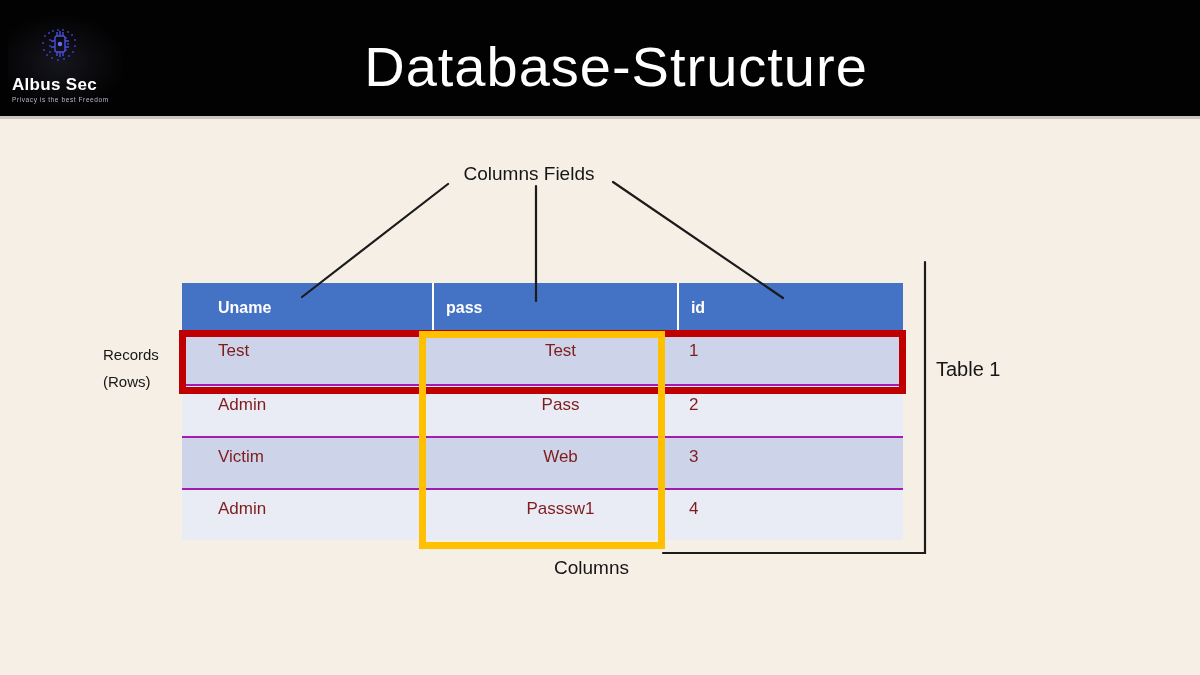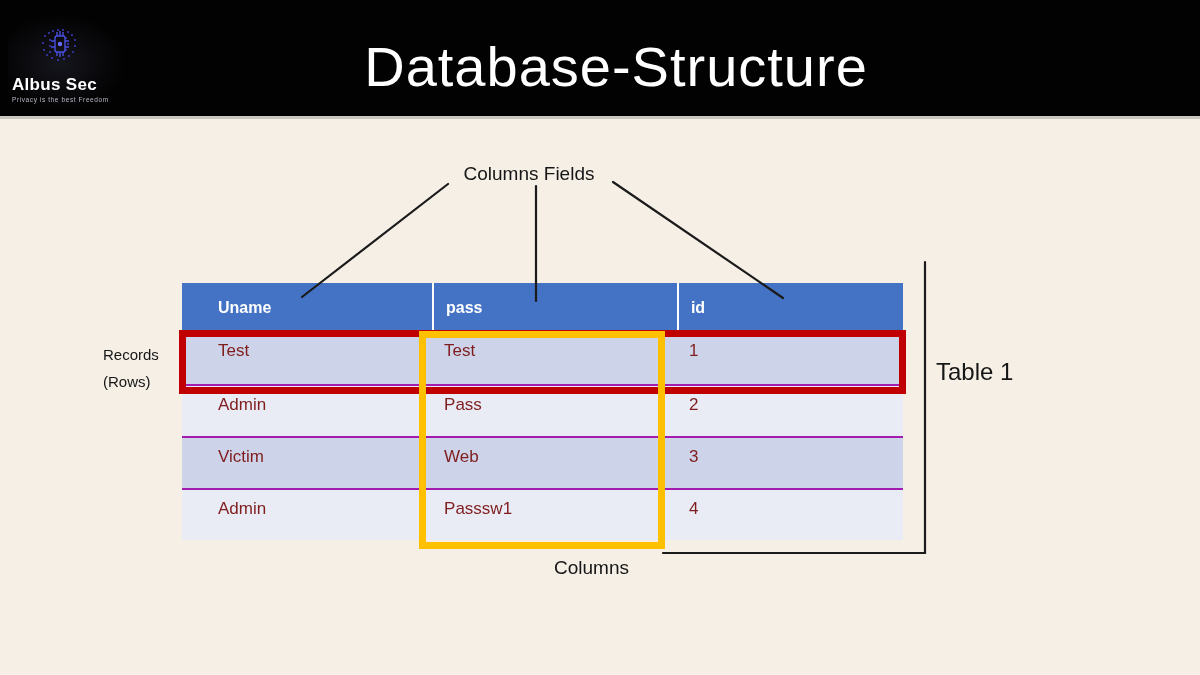--- a/index.html
+++ b/index.html
@@ -44,40 +44,40 @@
   }
   .logo-tagline {
     color: #b9bac8; font-size: 6.5px; letter-spacing: .6px; margin-top: 2px;
   }
   
   .label {
     position: absolute; color: #161616; font-size: 19px;
   }
   .label-columns-fields { left: 429px; top: 155px; width: 200px; text-align: center; margin-top: 8px; }
   .label-records { left: 103px; top: 341px; line-height: 27px; font-size: 15px; }
-  .label-table1 { left: 936px; top: 358px; font-size: 24px; }
+  .label-table1 { left: 936px; top: 358px; font-size: 20px; }
   .label-columns { left: 429px; top: 557px; width: 200px; text-align: right; }
   
   .lines-overlay {
     position: absolute; left: 0; top: 0; width: 1200px; height: 675px;
     pointer-events: none; z-index: 6;
   }
   
   .db-table {
     position: absolute; left: 182px; top: 283px; width: 721px; z-index: 1;
   }
   .thead { display: flex; height: 49px; background: var(--header-blue, #4472C4); }
   .th {
     box-sizing: border-box;
     display: flex; align-items: center;
     padding-left: 12px;
     color: #ffffff; font-weight: 700; font-size: 16px;
   }
   .th + .th { border-left: 2px solid #ffffff; }
-  .col-0 { width: 240px; margin-left: 24px; } .col-1 { width: 260px; } .col-2 { width: 240px; }
+  .col-0 { width: 240px; margin-left: 24px; } .col-1 { width: 260px; text-align: center; } .col-2 { width: 240px; }
   .trow { display: flex; height: 52px; }
   .trow + .trow { border-top: 2px solid #a21caf; box-sizing: border-box; }
   .trow.odd  { background: var(--row-dark, #CDD3E8); }
   .trow.even { background: var(--row-light, #E9EBF5); }
   .td {
     box-sizing: border-box;
     padding: 9px 0 0 12px;
     color: #7f1d1d; font-size: 17px;
   }
   

